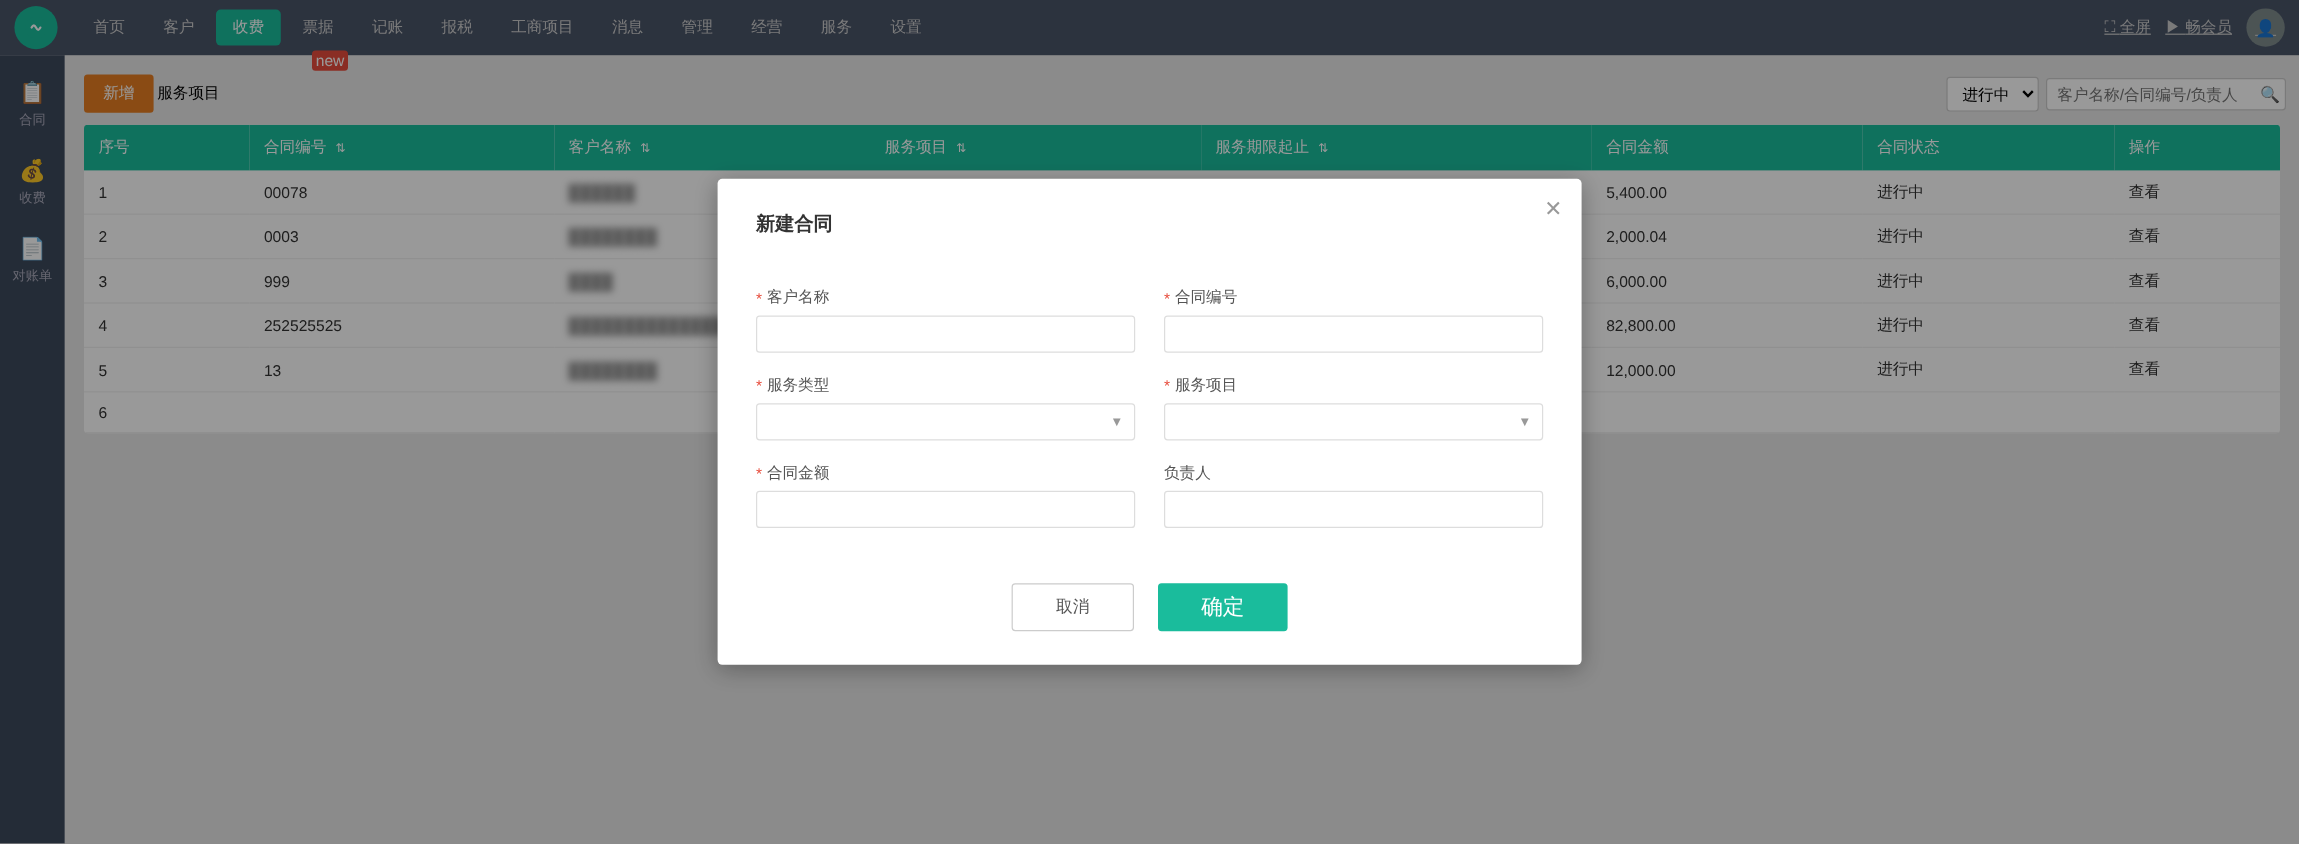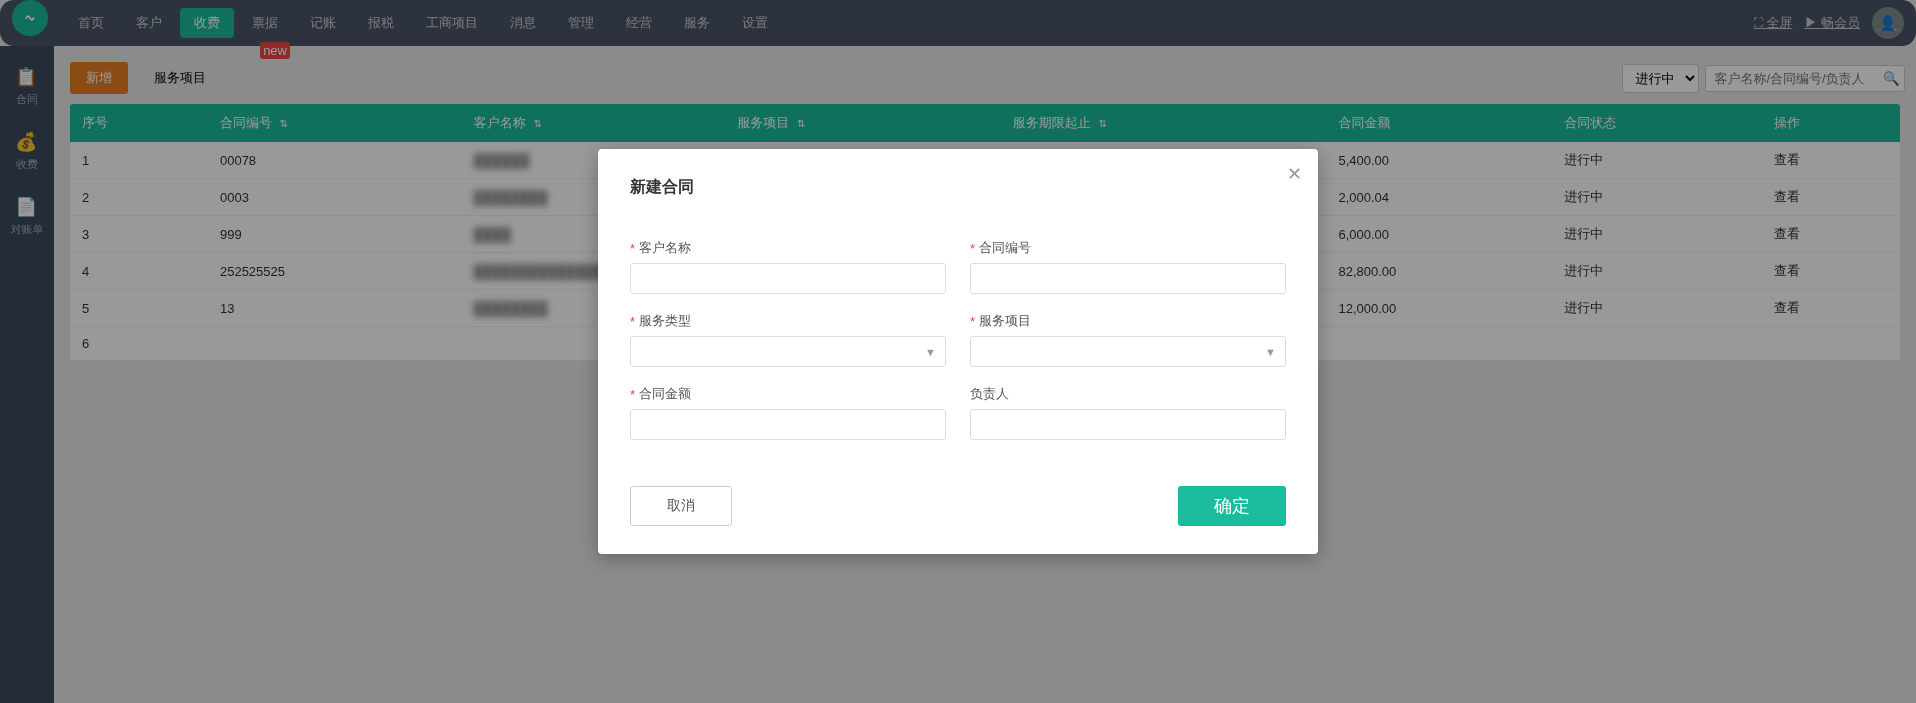--- a/index.html
+++ b/index.html
@@ -3,24 +3,24 @@
   <meta charset="utf-8">
   <style>
     * { margin: 0; padding: 0; box-sizing: border-box; }
     body { font-family: "Microsoft YaHei", Arial, sans-serif; font-size: 13px; background: #e8e8e8; width: 1916px; height: 703px; overflow: hidden; }
 
     
     .top-nav {
       height: 46px;
       background: #4a5568;
       display: flex;
+      align-items: center;
       padding: 0 12px;
       position: relative;
       z-index: 100;
-      border-radius: 14px;
     }
     .top-nav .logo {
       width: 36px; height: 36px;
       background: #1abc9c;
       border-radius: 50%;
       display: flex; align-items: center; justify-content: center;
       margin-right: 16px;
       flex-shrink: 0;
     }
     .top-nav .logo svg { width: 22px; height: 22px; }
@@ -78,21 +78,21 @@
       cursor: pointer;
       border-radius: 4px;
       gap: 4px;
     }
     .sidebar-item .icon { font-size: 18px; }
 
     
     .main { flex: 1; background: #e8e8e8; padding: 16px; overflow: auto; }
 
     
-    .toolbar { display: flex; align-items: center; gap: 26px; margin-bottom: 10px; }
+    .toolbar { display: flex; align-items: center; gap: 3px; margin-bottom: 10px; }
     .btn-new {
       background: #e67e22;
       color: #fff;
       border: none;
       padding: 7px 16px;
       border-radius: 3px;
       cursor: pointer;
       font-size: 13px;
     }
     .toolbar-right { margin-left: auto; display: flex; align-items: center; gap: 6px; }
@@ -177,21 +177,21 @@
       width: 100%; border: 1px solid #ddd; border-radius: 3px;
       padding: 7px 28px 7px 10px;
       font-size: 13px; color: #333;
       appearance: none; background: #fff; cursor: pointer; outline: none;
     }
     .form-select-wrap .arrow {
       position: absolute; right: 10px; top: 50%; transform: translateY(-50%);
       pointer-events: none; color: #999; font-size: 11px;
     }
     .dialog-footer {
-      display: flex; justify-content: space-between; gap: 20px;
+      display: flex; justify-content: center; gap: 20px;
       margin-top: 28px;
     }
     .btn-cancel {
       background: #fff; border: 1px solid #ccc;
       padding: 8px 36px; border-radius: 3px;
       cursor: pointer; font-size: 14px; color: #555;
     }
     .btn-confirm {
       background: #1abc9c; border: none;
       padding: 8px 36px; border-radius: 3px;

